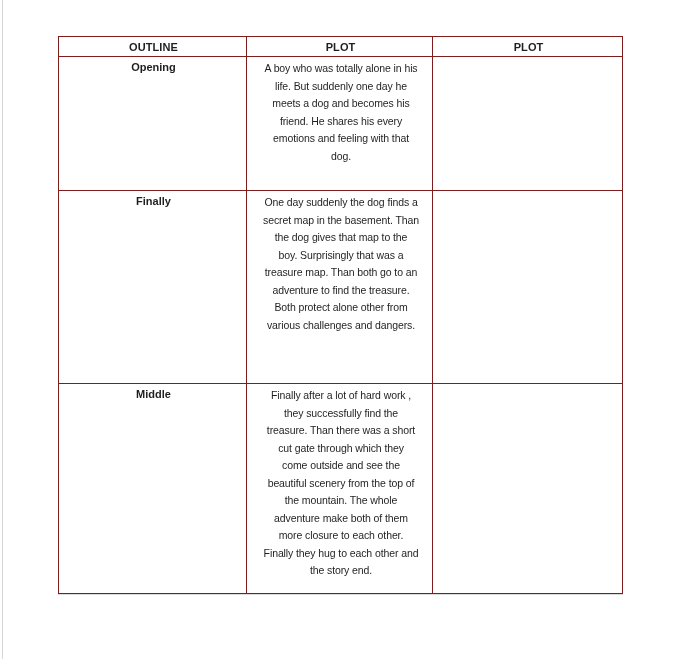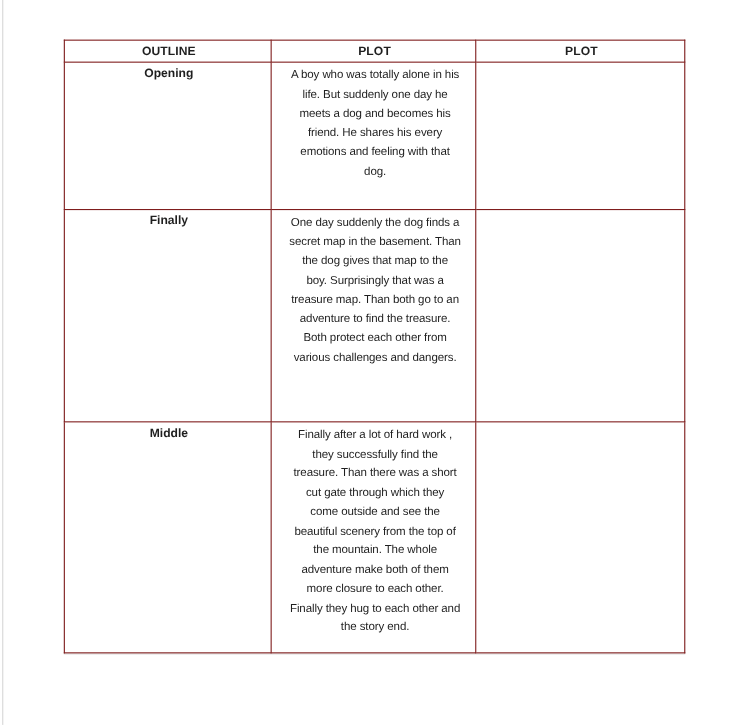--- a/index.html
+++ b/index.html
@@ -115,21 +115,21 @@
         <td class="tips-cell"></td>
       </tr>
       <tr class="row-middle">
         <td class="outline-cell">Finally</td>
         <td class="plot-cell">One day suddenly the dog finds a
 secret map in the basement. Than
 the dog gives that map to the
 boy. Surprisingly that was a
 treasure map. Than both go to an
 adventure to find the treasure.
-Both protect each other from
+Both protect alone other from
 various challenges and dangers.</td>
         <td class="tips-cell"></td>
       </tr>
       <tr class="row-ending">
         <td class="outline-cell">Middle</td>
         <td class="plot-cell">Finally after a lot of hard work ,
 they successfully find the
 treasure. Than there was a short
 cut gate through which they
 come outside and see the

